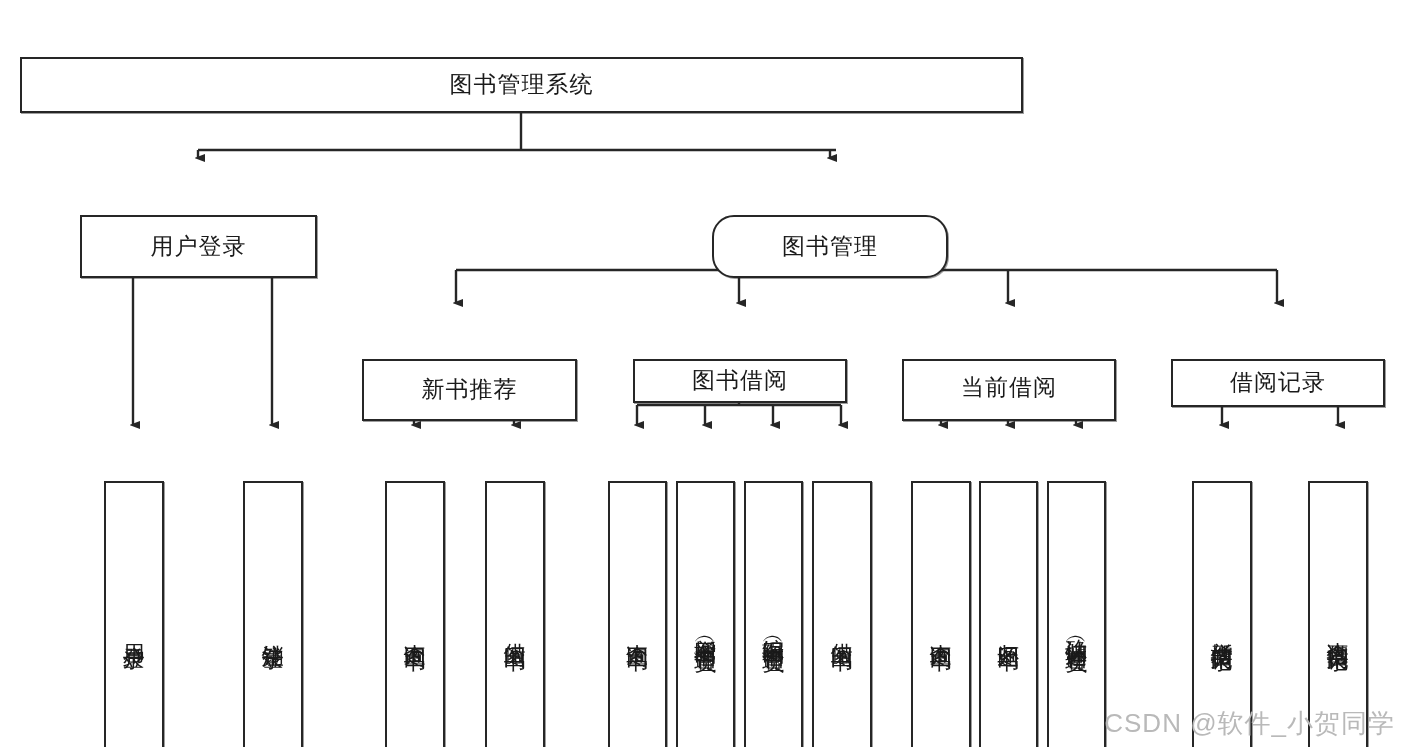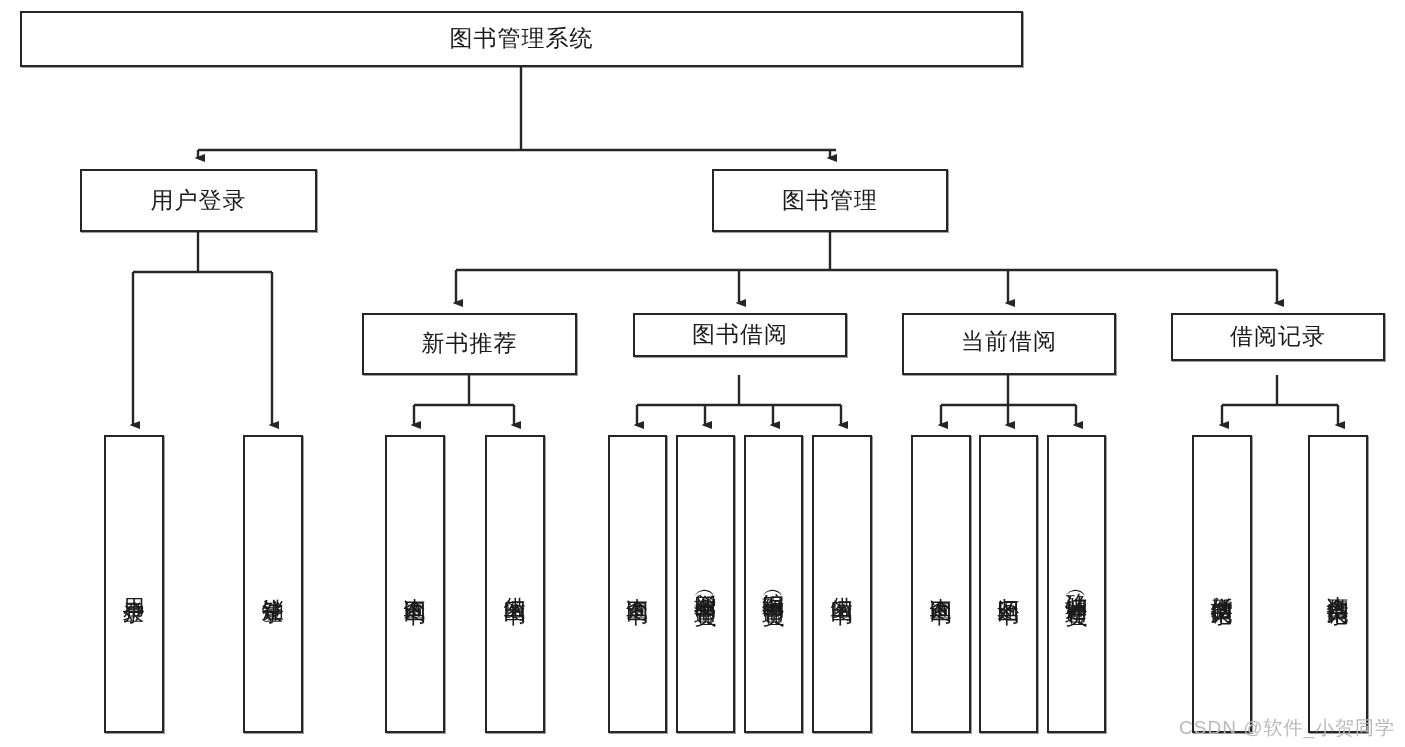--- a/index.html
+++ b/index.html
@@ -20,20 +20,21 @@
   .node {
     position: absolute;
     box-sizing: border-box;
     border: 2px solid #262626;
     background: #ffffff;
     display: flex;
     align-items: center;
     justify-content: center;
     color: #1a1a1a;
     box-shadow: 1px 1px 0 rgba(40,40,40,0.45);
+    margin-top: 46px;
   }
   .node.horiz {
     font-size: 23px;
     letter-spacing: 1px;
     line-height: 1.2;
   }
   .node.vert {
     writing-mode: vertical-rl;
     text-orientation: upright;
     font-size: 22px;
@@ -52,21 +53,21 @@
     left: 0;
     top: 0;
     width: 1405px;
     height: 747px;
     pointer-events: none;
   }
   .watermark {
     position: absolute;
     right: 10px;
     bottom: 6px;
-    font-size: 19px;
+    font-size: 26px;
     color: #b9b9b9;
     letter-spacing: 1px;
     white-space: nowrap;
     user-select: none;
   }
 </style>
 </head>
 <body>
 
 <div id="canvas">
@@ -121,21 +122,21 @@
     </g>
   </svg>
 
   <div class="node horiz" style="left:20px; top:11px; width:1003px; height:56px;">
     <span>图书管理系统</span>
   </div>
 
   <div class="node horiz" style="left:80px; top:169px; width:237px; height:63px;">
     <span>用户登录</span>
   </div>
-  <div class="node horiz" style="left:712px; top:169px; width:236px; height:63px;">
+  <div class="node horiz" style="left:712px; top:169px; width:236px; height:63px;border-radius:22px;">
     <span>图书管理</span>
   </div>
 
   <div class="node horiz" style="left:362px; top:313px; width:215px; height:62px;">
     <span>新书推荐</span>
   </div>
   <div class="node horiz" style="left:633px; top:313px; width:214px; height:44px;">
     <span>图书借阅</span>
   </div>
   <div class="node horiz" style="left:902px; top:313px; width:214px; height:62px;font-family:Liberation Mono, monospace;">

